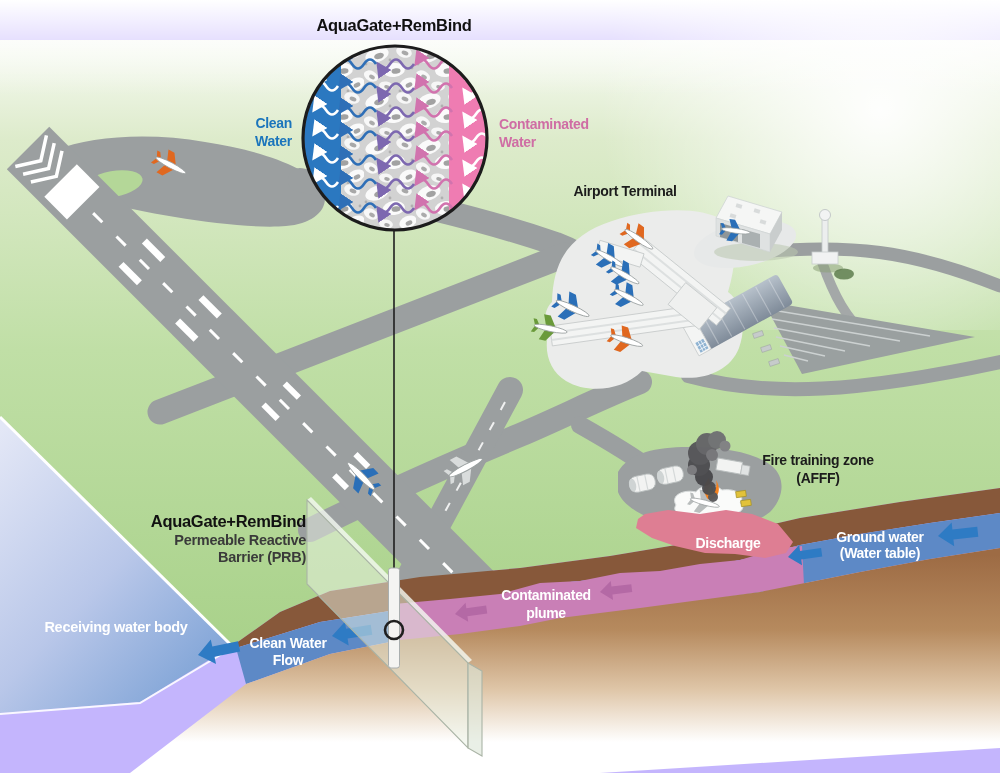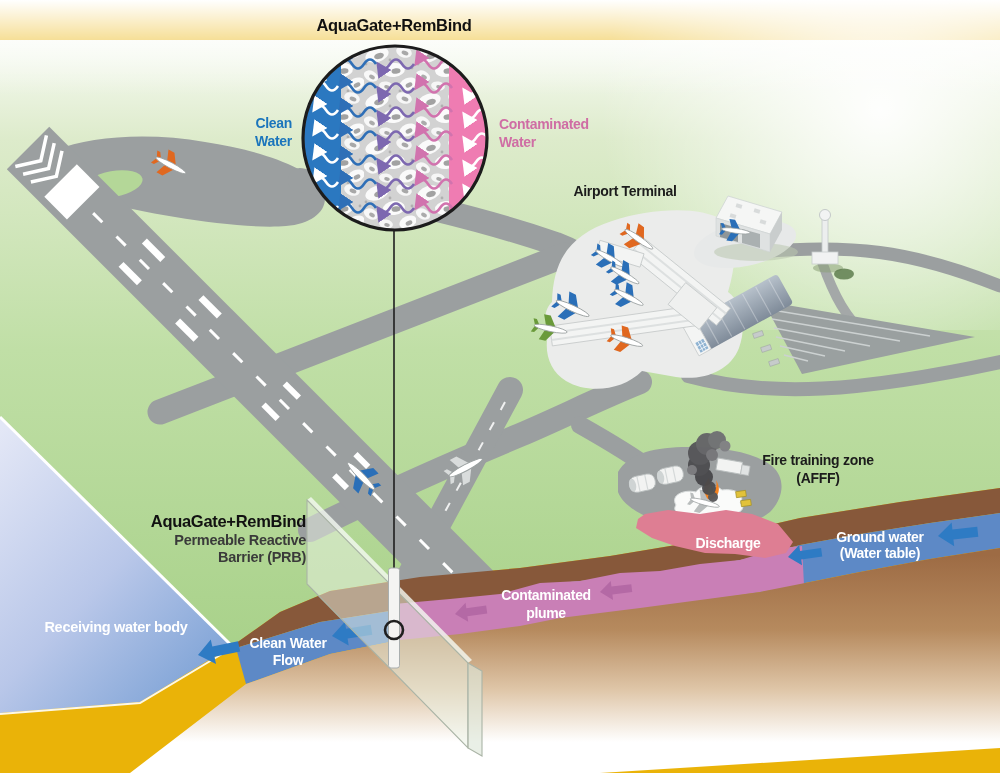--- a/index.html
+++ b/index.html
@@ -1,16 +1,16 @@
 <!DOCTYPE html>
 <html><head>
 <meta charset="utf-8">
 <style>
   html,body{margin:0;padding:0;background:#fff;}
-  #stage{position:relative;width:1000px;height:773px;background:#eab308;overflow:hidden;}
+  #stage{position:relative;width:1000px;height:773px;background:#c4b5fd;overflow:hidden;}
   svg{display:block}
   text{font-family:"Liberation Sans",sans-serif;letter-spacing:-0.3px;}
   .t-title{font-size:16.5px;font-weight:700;fill:#111;}
   .t-black{font-size:14px;font-weight:700;fill:#1c1c1c;}
   .t-gray{font-size:14.5px;font-weight:700;fill:#3a3a3a;}
   .t-white{font-size:14px;font-weight:700;fill:#ffffff;}
   .t-white-lg{font-size:14.5px;font-weight:700;fill:#ffffff;}
   .t-blue{font-size:14px;font-weight:700;fill:#1b75bc;}
   .t-pink{font-size:14px;font-weight:700;fill:#cf6da4;}
 </style>

